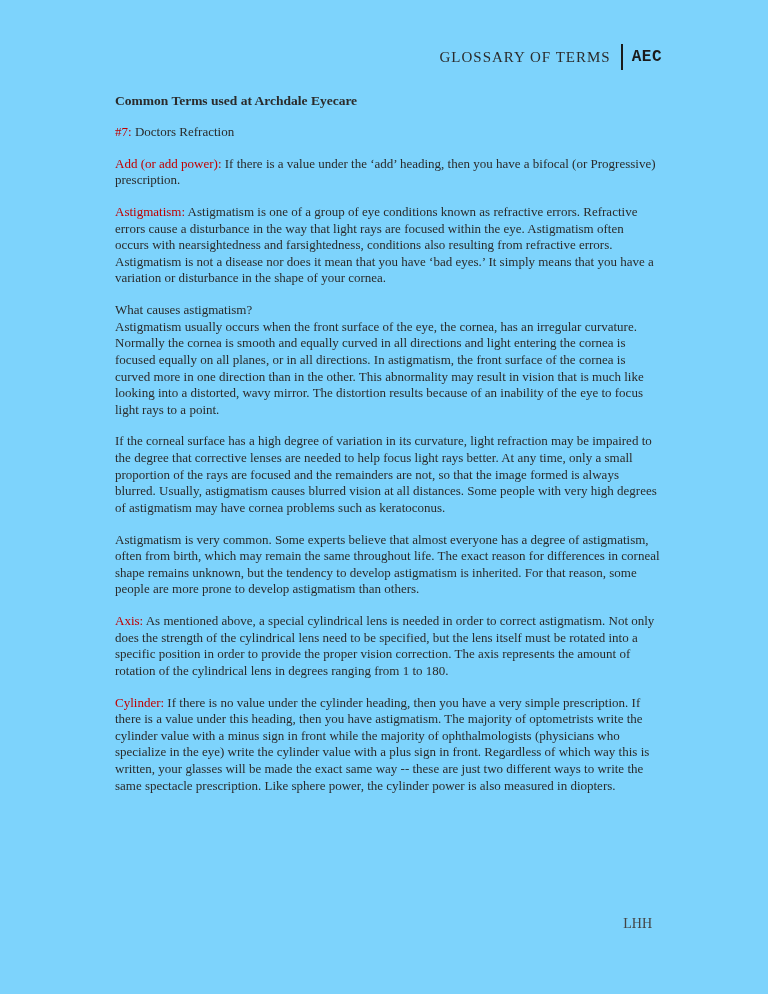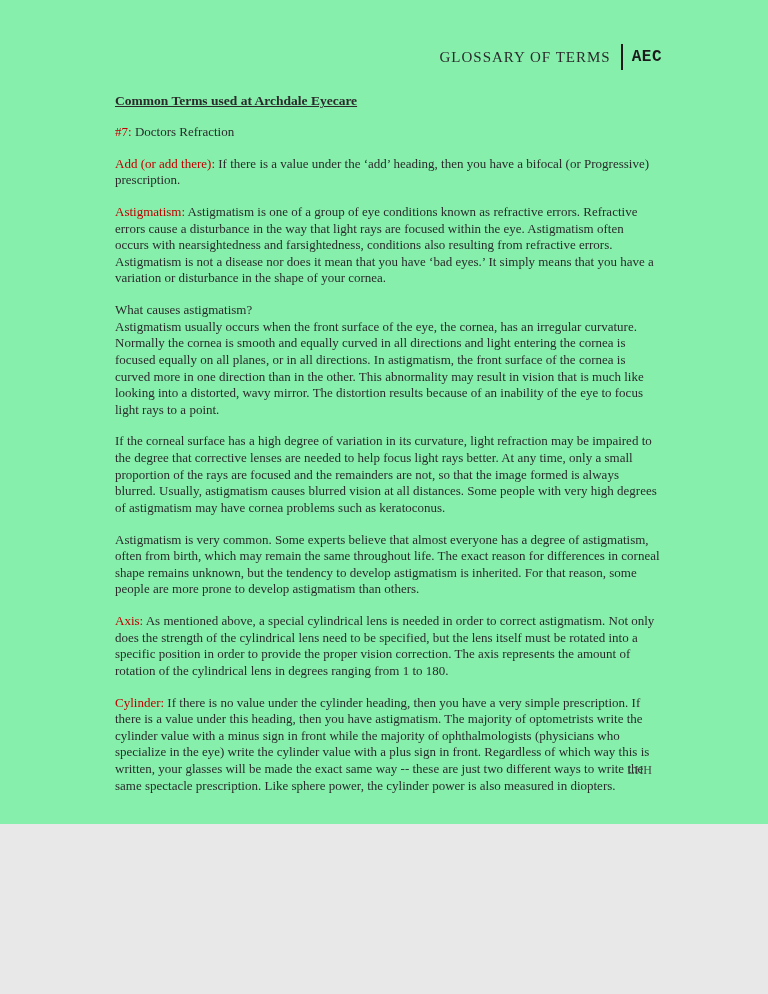--- a/index.html
+++ b/index.html
@@ -3,23 +3,23 @@
 <meta charset="utf-8">
 <style>
   html, body {
     margin: 0;
     padding: 0;
     background: #e8e8e8;
   }
   .page {
     position: relative;
     width: 768px;
-    height: 824px;
+    height: 994px;
     margin: 0 auto;
-    background: #86efac;
+    background: #7dd3fc;
     font-family: "Liberation Serif", "DejaVu Serif", serif;
     color: #2b2b2b;
     overflow: hidden;
   }
   .header {
     position: absolute;
     top: 44px;
     right: 106px;
     display: flex;
     align-items: center;
@@ -44,58 +44,57 @@
   }
   .content {
     position: absolute;
     top: 93px;
     left: 115px;
     width: 545px;
   }
   .doc-title {
     font-size: 13.5px;
     font-weight: bold;
-    text-decoration: underline;
     margin: 0 0 15px 0;
   }
   p.entry {
     font-size: 13px;
     line-height: 1.28;
     margin: 0 0 15px 0;
     white-space: pre-line;
   }
   .term {
     color: #c00000;
   }
   .footer-initials {
     position: absolute;
     right: 116px;
-    bottom: 46px;
-    font-size: 12px;
+    bottom: 62px;
+    font-size: 14px;
     color: #444444;
   }
 </style>
 </head>
 <body>
 
 <div class="page">
 
   <div class="header">
     <span class="header-title">GLOSSARY OF TERMS</span>
     <span class="header-divider"></span>
     <span class="header-brand">AEC</span>
   </div>
 
   <div class="content">
 
     <h1 class="doc-title">Common Terms used at Archdale Eyecare</h1>
 
     <p class="entry"><span class="term" style="color: rgb(192, 0, 0);">#7:</span><span> Doctors Refraction</span></p>
 
-    <p class="entry"><span class="term" style="color: rgb(192, 0, 0);">Add (or add there):</span><span> If there is a value under the ‘add’ heading, then you have a bifocal (or Progressive) prescription.</span></p>
+    <p class="entry"><span class="term" style="color: rgb(192, 0, 0);">Add (or add power):</span><span> If there is a value under the ‘add’ heading, then you have a bifocal (or Progressive) prescription.</span></p>
 
     <p class="entry"><span class="term" style="color: rgb(192, 0, 0);">Astigmatism:</span><span> Astigmatism is one of a group of eye conditions known as refractive errors. Refractive errors cause a disturbance in the way that light rays are focused within the eye. Astigmatism often occurs with nearsightedness and farsightedness, conditions also resulting from refractive errors. Astigmatism is not a disease nor does it mean that you have ‘bad eyes.’ It simply means that you have a variation or disturbance in the shape of your cornea.</span></p>
 
     <p class="entry"><span>What causes astigmatism?
 Astigmatism usually occurs when the front surface of the eye, the cornea, has an irregular curvature. Normally the cornea is smooth and equally curved in all directions and light entering the cornea is focused equally on all planes, or in all directions. In astigmatism, the front surface of the cornea is curved more in one direction than in the other. This abnormality may result in vision that is much like looking into a distorted, wavy mirror. The distortion results because of an inability of the eye to focus light rays to a point.</span></p>
 
     <p class="entry"><span>If the corneal surface has a high degree of variation in its curvature, light refraction may be impaired to the degree that corrective lenses are needed to help focus light rays better. At any time, only a small proportion of the rays are focused and the remainders are not, so that the image formed is always blurred. Usually, astigmatism causes blurred vision at all distances. Some people with very high degrees of astigmatism may have cornea problems such as keratoconus.</span></p>
 
     <p class="entry"><span>Astigmatism is very common. Some experts believe that almost everyone has a degree of astigmatism, often from birth, which may remain the same throughout life. The exact reason for differences in corneal shape remains unknown, but the tendency to develop astigmatism is inherited. For that reason, some people are more prone to develop astigmatism than others.</span></p>
 

